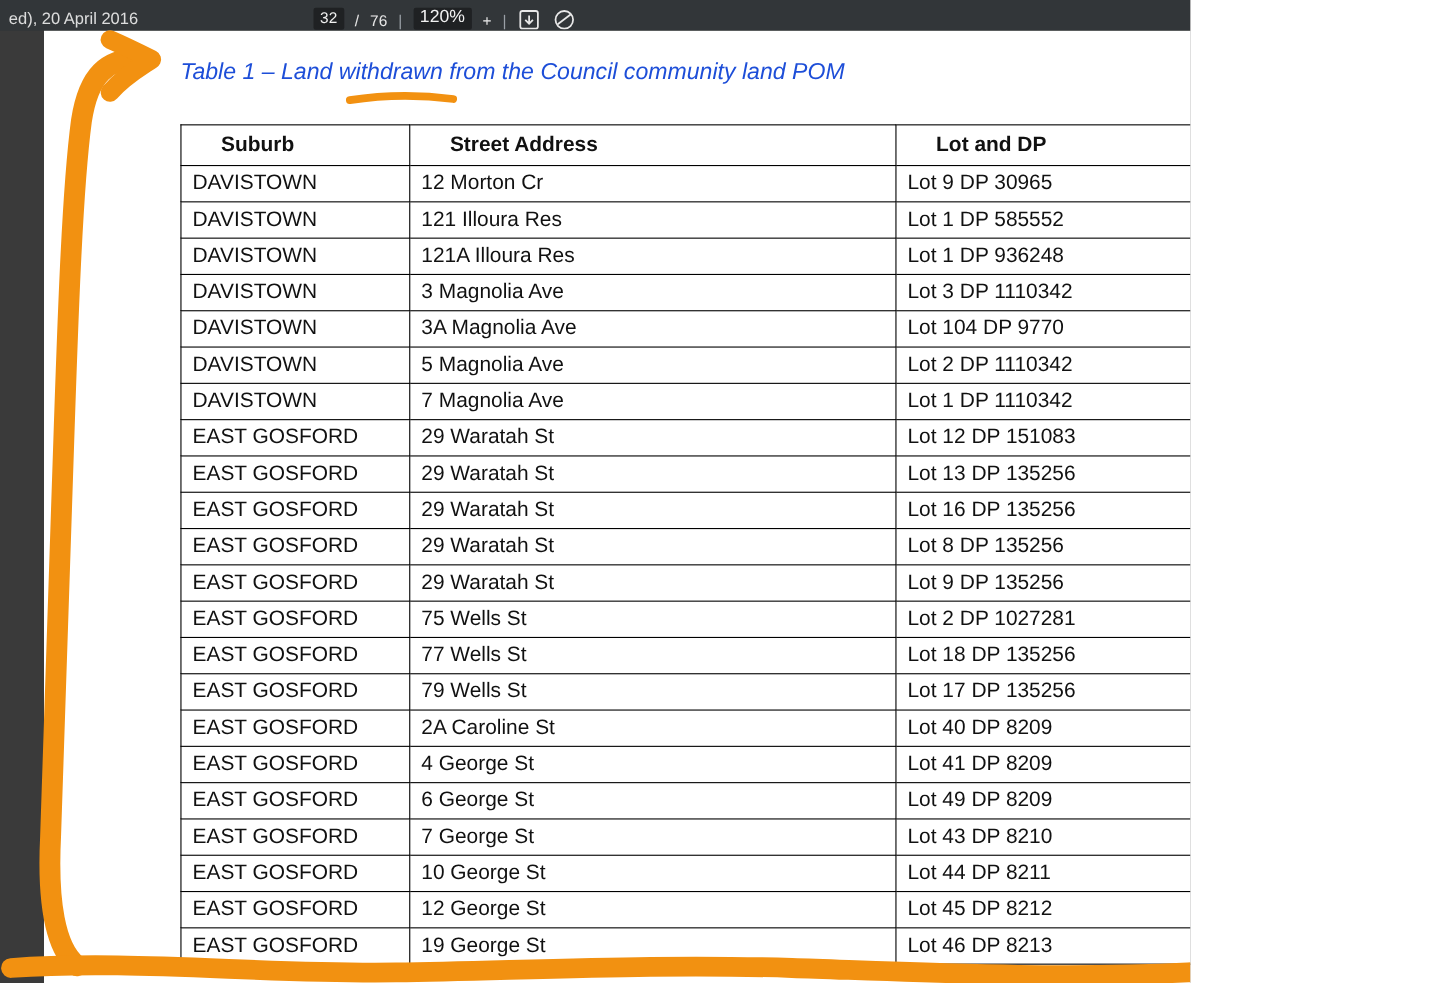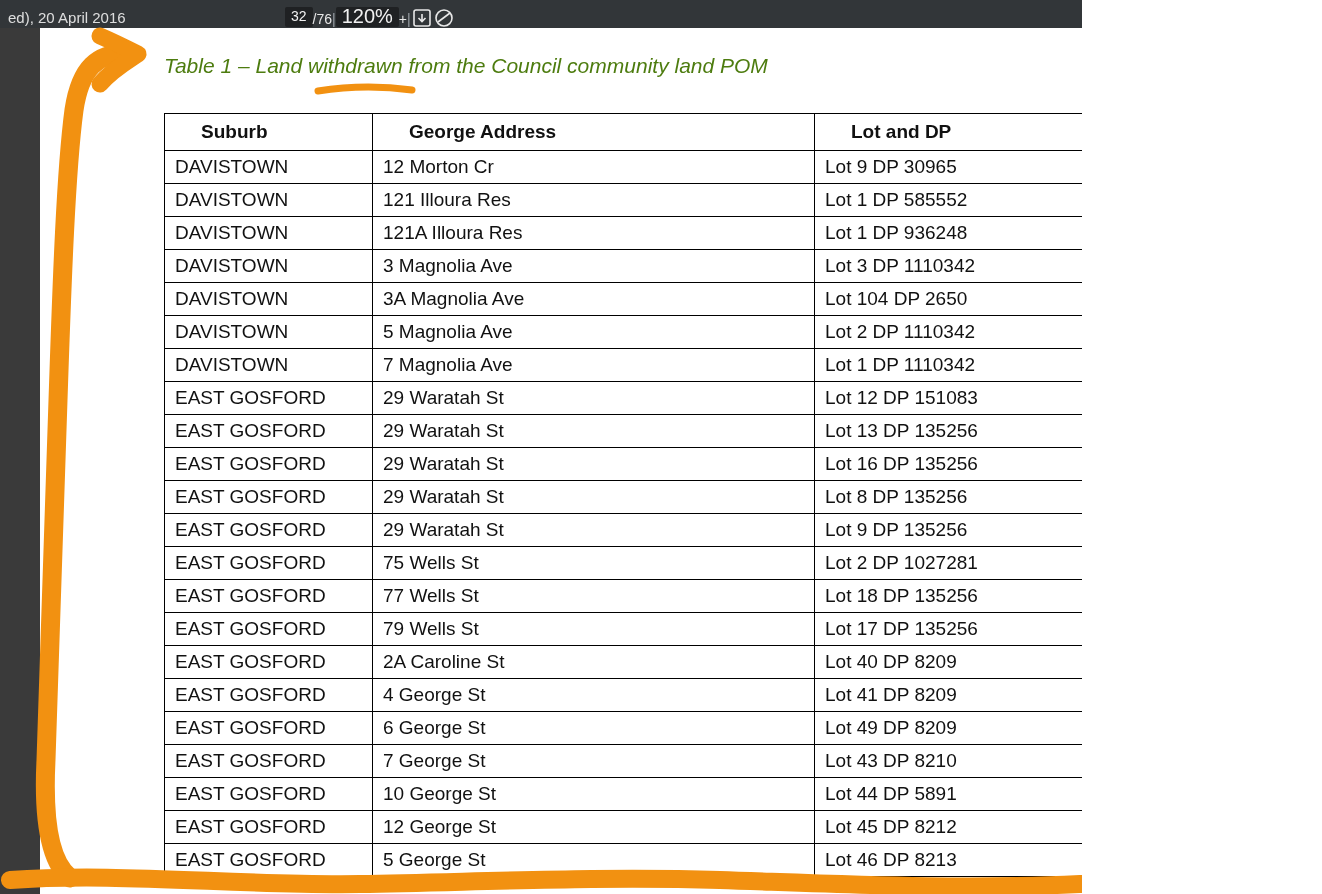--- a/index.html
+++ b/index.html
@@ -42,20 +42,21 @@
     color: #e6e6e6;
     white-space: nowrap;
     opacity: .95;
   }
   .tb-center {
     position: absolute;
     left: 285px;
     bottom: 1px;
     display: flex;
     align-items: flex-end;
+    gap: 10px;
   }
   .pagebox {
     background: #1f2123;
     border-radius: 2px;
     padding: 2px 6px 3px 6px;
     font-size: 14px;
     color: #f1f1f1;
     line-height: 14px;
     height: 15px;
     overflow: hidden;
@@ -67,21 +68,21 @@
   }
   .tb-txt {
     font-size: 14px;
     color: #e8e8e8;
     line-height: 16px;
   }
   .zoombox {
     background: #1f2123;
     border-radius: 2px;
     padding: 2px 6px 3px 6px;
-    font-size: 20px;
+    font-size: 16px;
     color: #f1f1f1;
     line-height: 14px;
     height: 15px;
     overflow: hidden;
   }
   .tb-icon {
     width: 22px;
     height: 18px;
     position: relative;
     display: inline-block;
@@ -112,21 +113,21 @@
     width: 100%;
     height: 100%;
   }
   .caption {
     position: absolute;
     left: 124px;
     top: 26px;
     font-family: "Liberation Sans", sans-serif;
     font-style: italic;
     font-size: 21px;
-    color: #4d7c0f;
+    color: #1d4ed8;
     white-space: nowrap;
   }
 
   table.landtable {
     position: absolute;
     left: 124px;
     top: 85px;
     width: 932px;
     border-collapse: collapse;
     table-layout: fixed;
@@ -218,21 +219,21 @@
 
       <table class="landtable">
         <colgroup>
           <col class="col-suburb">
           <col class="col-street">
           <col class="col-lot">
         </colgroup>
         <thead>
           <tr>
             <th>Suburb</th>
-            <th>George Address</th>
+            <th>Street Address</th>
             <th>Lot and DP</th>
           </tr>
         </thead>
         <tbody>
           <tr>
               <td>DAVISTOWN</td>
               <td>12 Morton Cr</td>
               <td>Lot 9 DP 30965</td>
             </tr>
           <tr>
@@ -246,21 +247,21 @@
               <td>Lot 1 DP 936248</td>
             </tr>
           <tr>
               <td>DAVISTOWN</td>
               <td>3 Magnolia Ave</td>
               <td>Lot 3 DP 1110342</td>
             </tr>
           <tr>
               <td>DAVISTOWN</td>
               <td>3A Magnolia Ave</td>
-              <td>Lot 104 DP 2650</td>
+              <td>Lot 104 DP 9770</td>
             </tr>
           <tr>
               <td>DAVISTOWN</td>
               <td>5 Magnolia Ave</td>
               <td>Lot 2 DP 1110342</td>
             </tr>
           <tr>
               <td>DAVISTOWN</td>
               <td>7 Magnolia Ave</td>
               <td>Lot 1 DP 1110342</td>
@@ -321,30 +322,30 @@
               <td>Lot 49 DP 8209</td>
             </tr>
           <tr>
               <td>EAST GOSFORD</td>
               <td>7 George St</td>
               <td>Lot 43 DP 8210</td>
             </tr>
           <tr>
               <td>EAST GOSFORD</td>
               <td>10 George St</td>
-              <td>Lot 44 DP 5891</td>
+              <td>Lot 44 DP 8211</td>
             </tr>
           <tr>
               <td>EAST GOSFORD</td>
               <td>12 George St</td>
               <td>Lot 45 DP 8212</td>
             </tr>
           <tr>
               <td>EAST GOSFORD</td>
-              <td>5 George St</td>
+              <td>19 George St</td>
               <td>Lot 46 DP 8213</td>
             </tr>
         </tbody>
       </table>
     </div>
   </div>
 
   <svg class="annot" viewBox="0 0 1322 894">
     <g fill="none" stroke="#F29111" stroke-width="19" stroke-linecap="round" stroke-linejoin="round">
       <path d="M134 54 C 96 50, 80 70, 74 110 C 66 170, 62 280, 58 400 C 54 520, 50 640, 46 760 C 43 820, 50 862, 70 878"></path>

